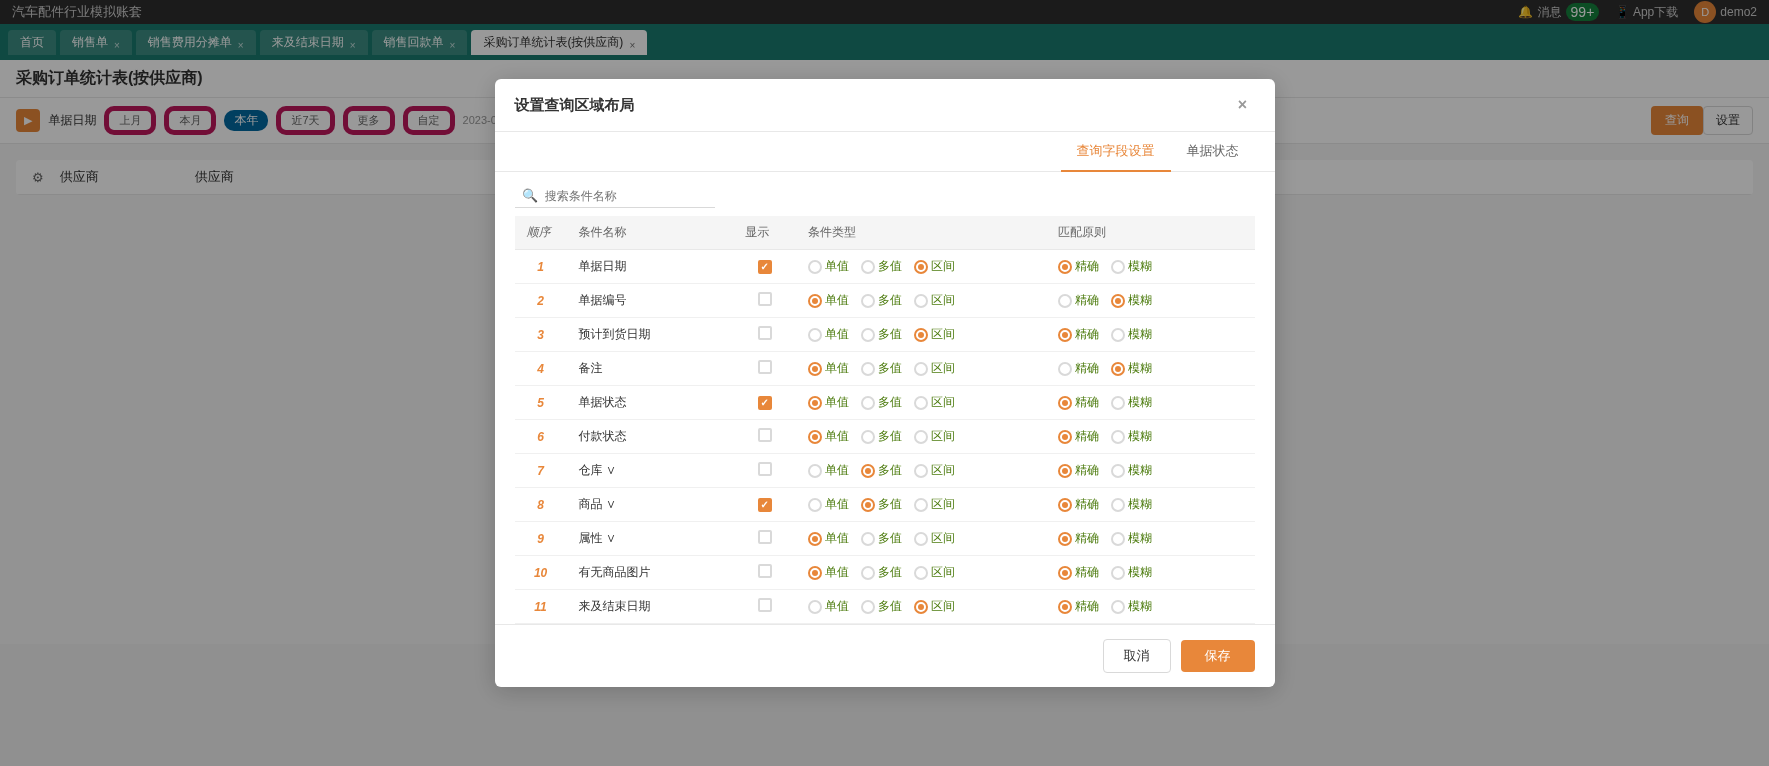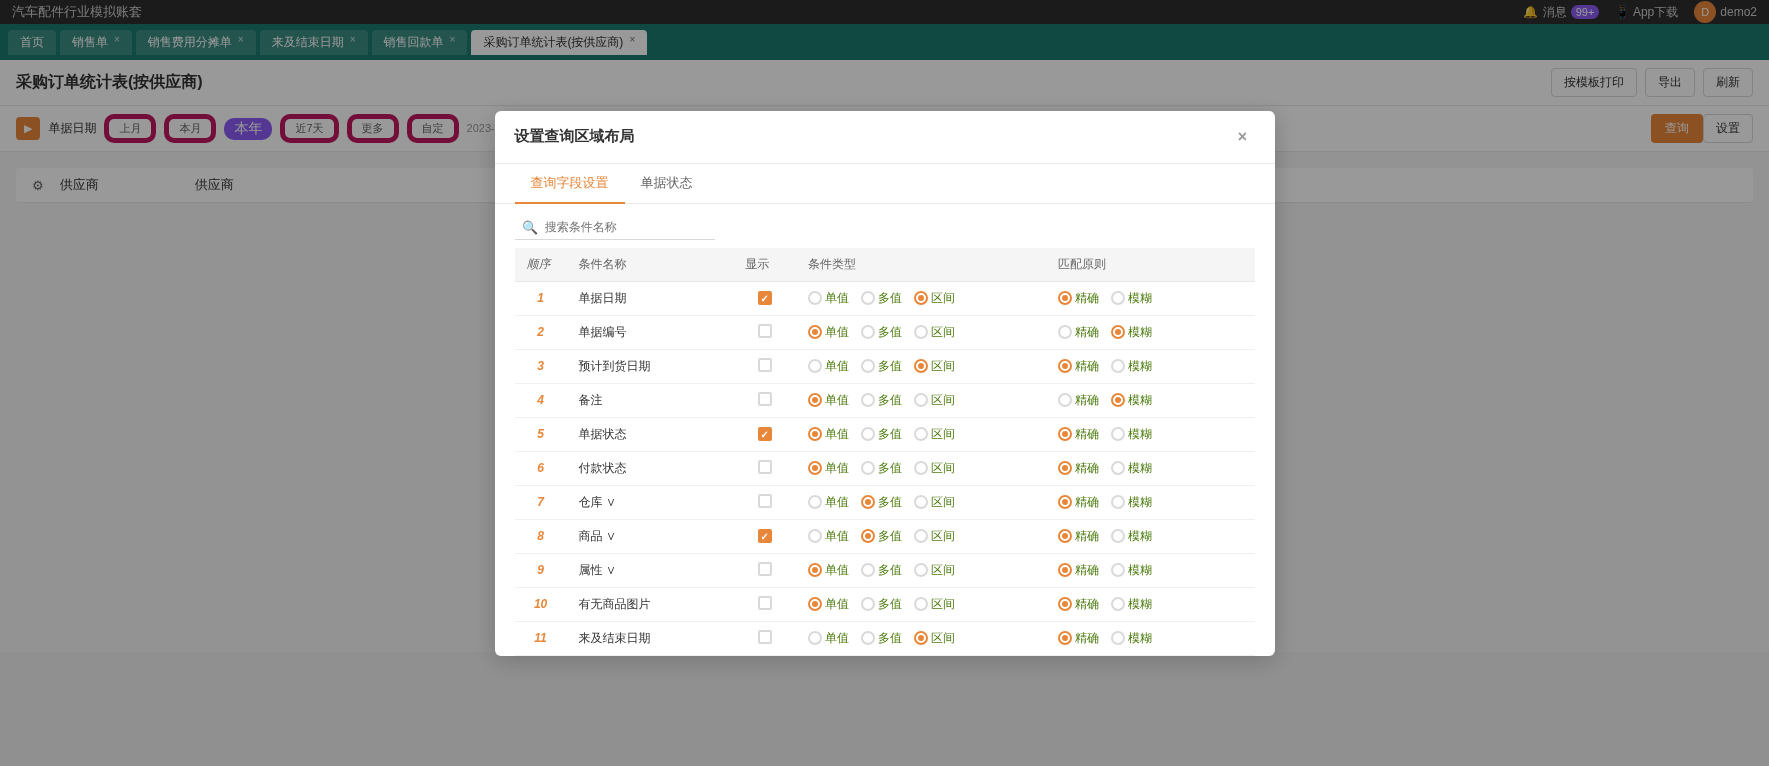--- a/index.html
+++ b/index.html
@@ -9,40 +9,40 @@
     .top-navbar {
       background: #2d2d2d;
       height: 24px;
       display: flex;
       align-items: center;
       justify-content: space-between;
       padding: 0 12px;
       color: #ccc;
     }
     .top-navbar-right { display: flex; align-items: center; gap: 16px; font-size: 12px; }
-    .badge { background: #8b5cf6; color: white; border-radius: 10px; padding: 1px 5px; font-size: 11px; }
+    .badge { background: #15803d; color: white; border-radius: 10px; padding: 1px 5px; font-size: 14px; }
 
     
     .tab-bar {
       background: #1a7a6e;
       height: 36px;
       display: flex;
       align-items: center;
       padding: 0 8px;
       gap: 4px;
     }
     .tab-item {
       background: rgba(255,255,255,0.15);
       color: white;
       padding: 4px 12px;
       border-radius: 4px 4px 0 0;
       font-size: 12px;
       cursor: pointer;
       display: flex;
-      align-items: flex-start;
+      align-items: flex-end;
       gap: 6px;
     }
     .tab-item.active { background: white; color: #333; }
     .tab-close { font-size: 10px; opacity: 0.7; }
 
     
     .page-header {
       background: white;
       padding: 8px 16px;
       display: flex;
@@ -122,20 +122,21 @@
       justify-content: center;
       border-radius: 3px;
     }
 
     
     .modal-tabs {
       display: flex;
       padding: 0 20px;
       border-bottom: 1px solid #e8e8e8;
       gap: 0;
+      justify-content: flex-end;
     }
     .modal-tab {
       padding: 10px 16px;
       cursor: pointer;
       font-size: 13px;
       color: #666;
       border-bottom: 2px solid transparent;
       margin-bottom: -1px;
     }
     .modal-tab.active {
@@ -267,26 +268,26 @@
 
     .row-number { color: #e8873a; font-weight: bold; text-align: center; }
 
     
     .modal-table-container::-webkit-scrollbar { width: 6px; }
     .modal-table-container::-webkit-scrollbar-thumb { background: #ccc; border-radius: 3px; }
 
     .date-range-text { font-size: 11px; color: #999; }
 
     .chip-btn {
-      background: #8b5cf6;
+      background: #0369a1;
       color: white;
       border: none;
       border-radius: 10px;
       padding: 2px 10px;
-      font-size: 14px;
+      font-size: 12px;
       cursor: pointer;
     }
     .chip-btn-outline {
       background: white;
       color: #666;
       border: 5px solid #be185d;
       border-radius: 10px;
       padding: 2px 10px;
       font-size: 11px;
       cursor: pointer;
@@ -335,25 +336,20 @@
     <span class="tab-close">×</span>
   </div>
   <div class="tab-item active">
     <span>采购订单统计表(按供应商)</span>
     <span class="tab-close">×</span>
   </div>
 </div>
 
 <div class="page-header">
   <span class="page-title">采购订单统计表(按供应商)</span>
-  <div class="page-actions">
-    <button class="btn-outline">按模板打印</button>
-    <button class="btn-outline">导出</button>
-    <button class="btn-outline">刷新</button>
-  </div>
 </div>
 
 <div class="toolbar">
   <button class="btn-orange" style="padding:5px 8px;font-size:11px;">▶</button>
   <span style="font-size:12px;color:#333;">单据日期</span>
   <button class="chip-btn-outline">上月</button>
   <button class="chip-btn-outline">本月</button>
   <button class="chip-btn">本年</button>
   <button class="chip-btn-outline">近7天</button>
   <button class="chip-btn-outline">更多</button>
@@ -771,14 +767,18 @@
                     <span class="radio-circle"></span>
                     <span class="radio-label">模糊</span>
                   </label>
                 </div>
               </td>
             </tr>
           </tbody>
       </table>
     </div>
 
+    <div class="modal-footer">
+      <button class="btn-cancel">取消</button>
+      <button class="btn-save">保存</button>
+    </div>
   </div>
 </div>
 
 </body></html>

